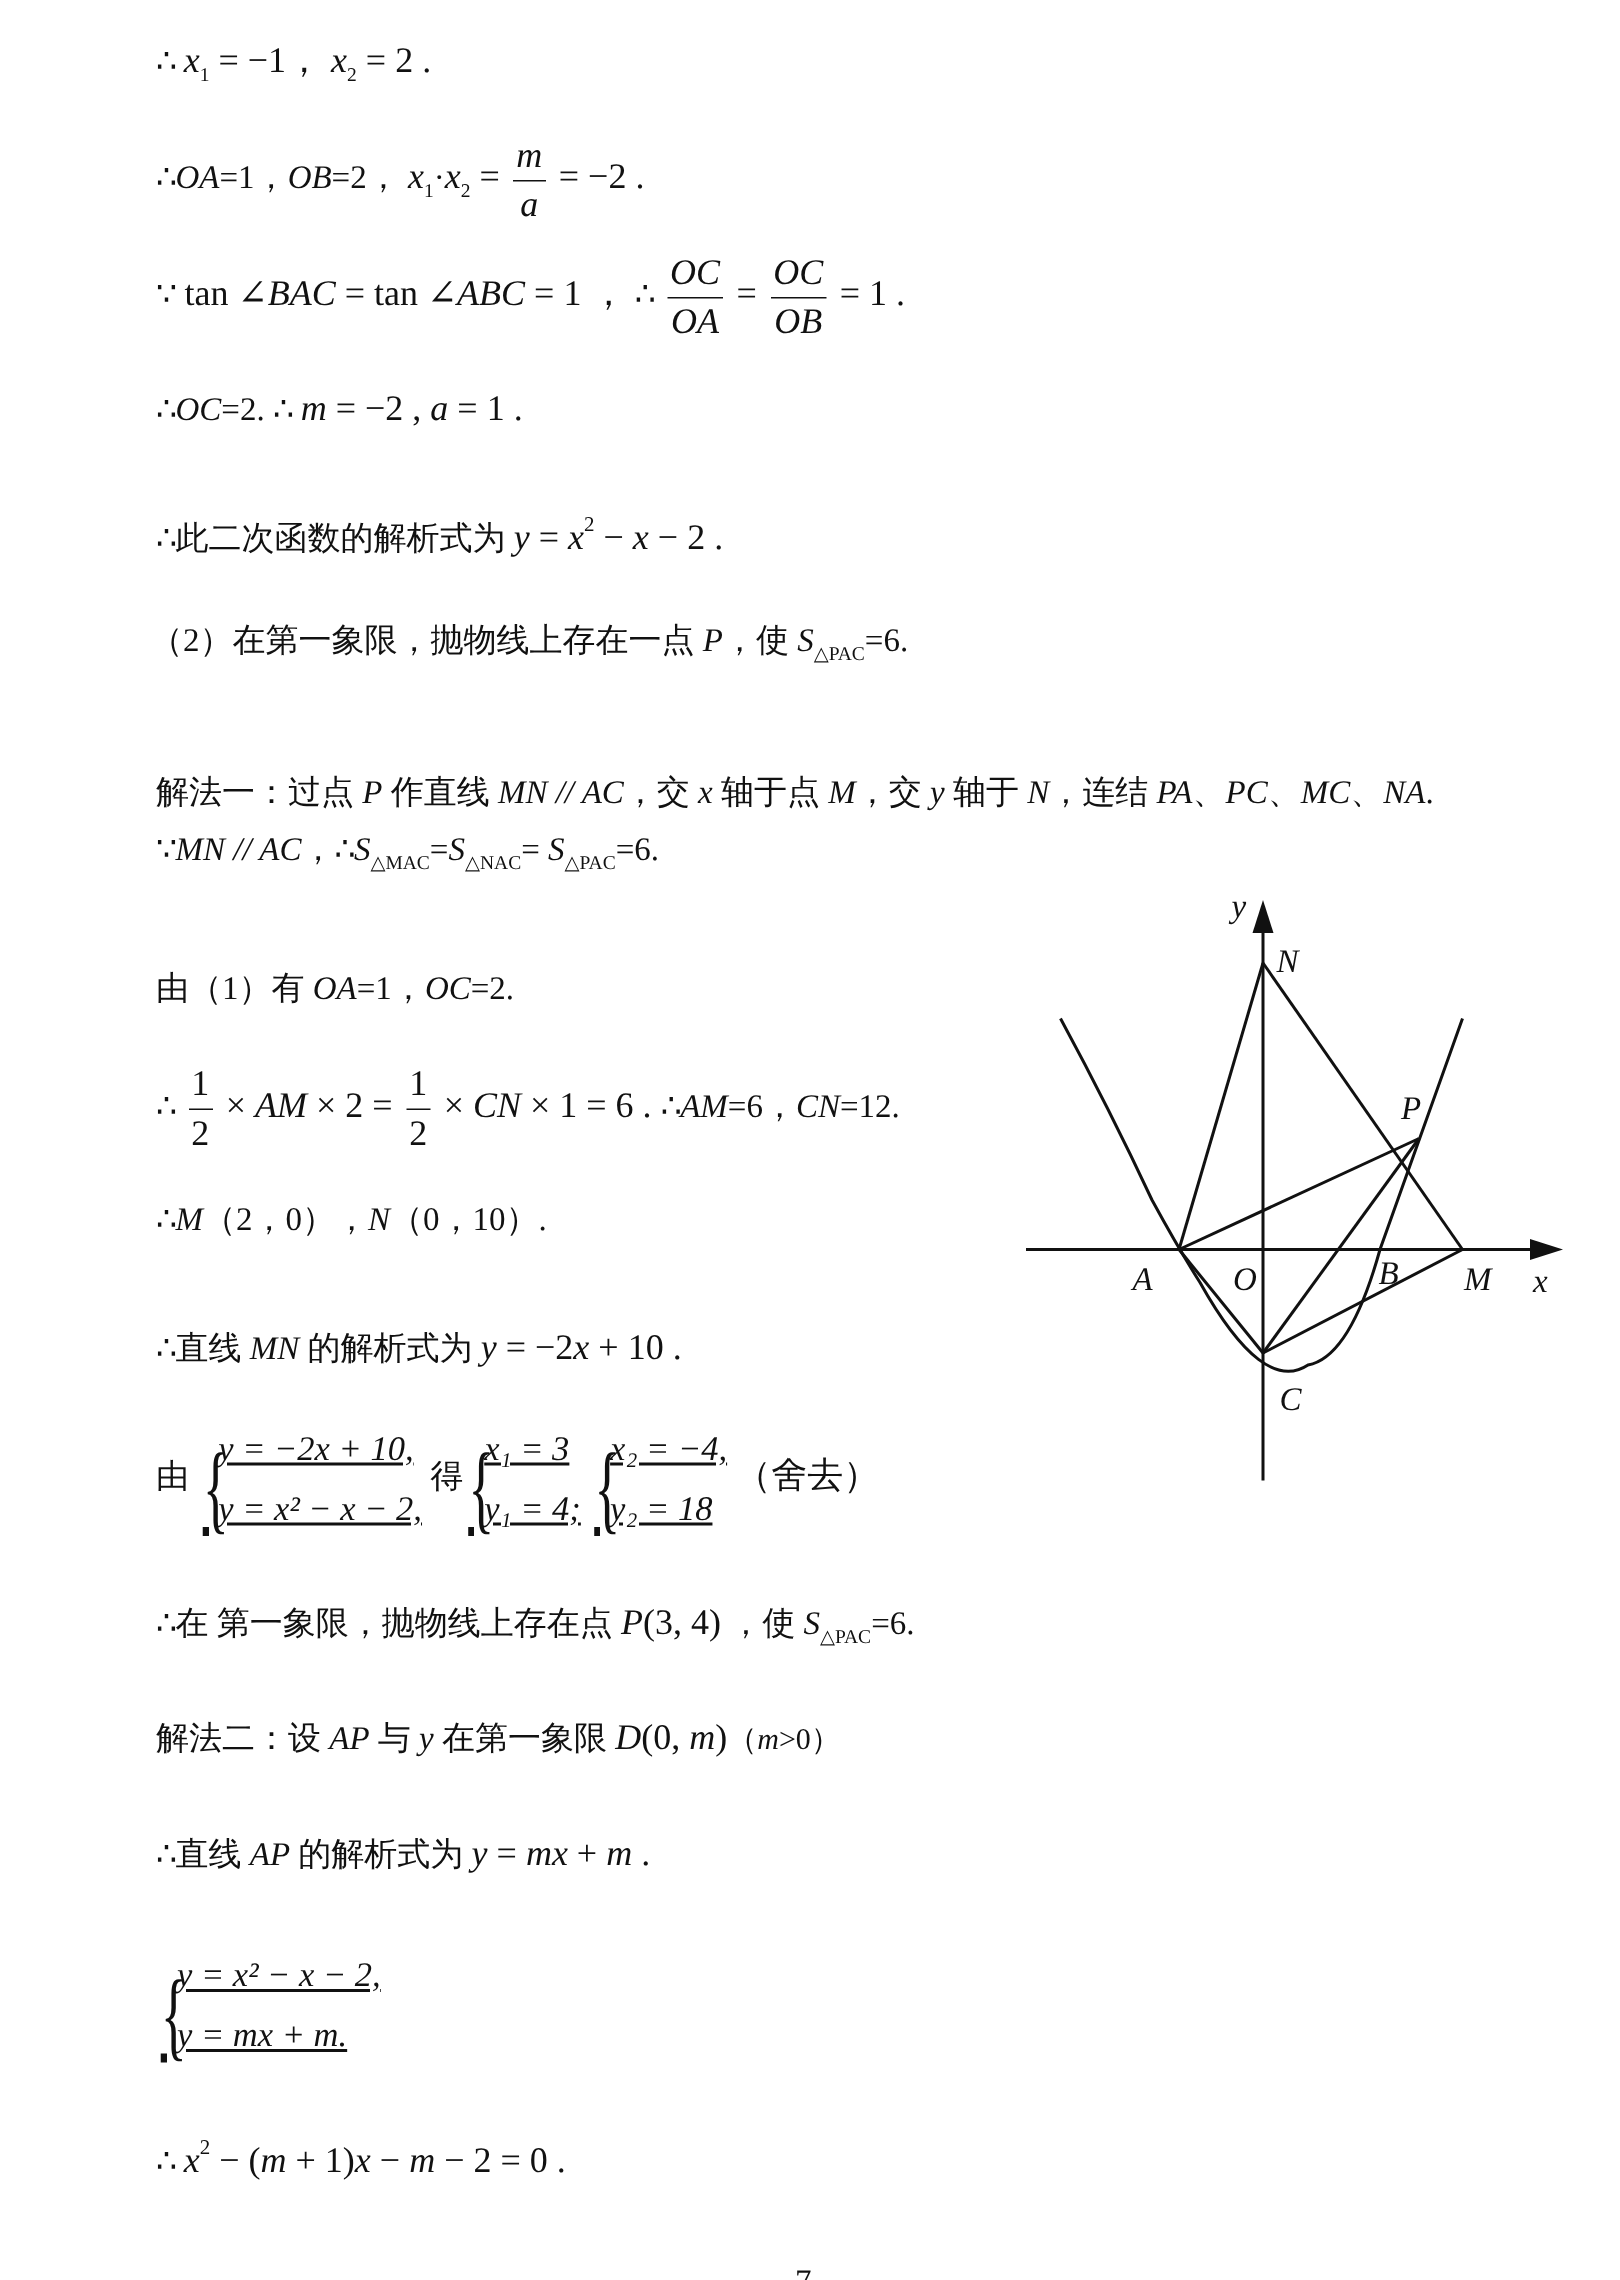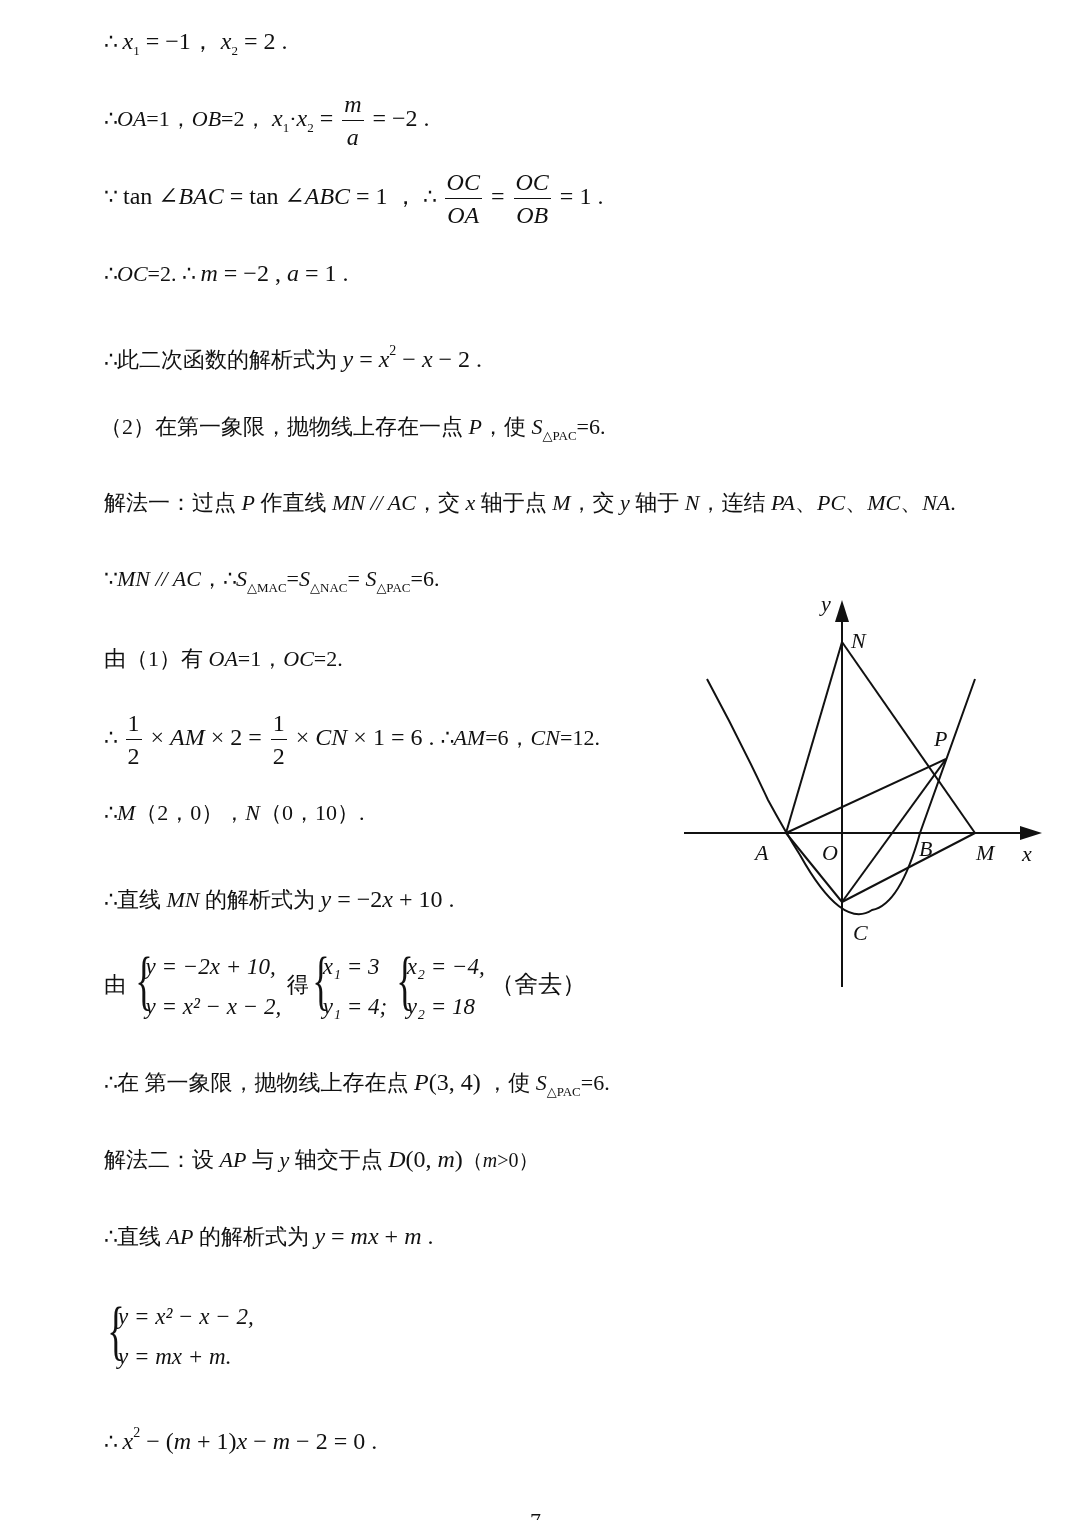--- a/index.html
+++ b/index.html
@@ -13,21 +13,21 @@
     font-size: 22px; line-height: 30px; white-space: nowrap;
   }
   .i { font-style: italic; }
   .m { font-size: 24px; }
   .sub { font-size: 13px; vertical-align: -6px; }
   .sup { font-size: 14px; vertical-align: 12px; }
   .ssub { font-size: 13px; vertical-align: -6px; }
   .frac { display: inline-block; vertical-align: middle; text-align: center; margin: 0 3px; }
   .frac > span { display: block; line-height: 32px; font-size: 24px; padding: 0 2px; }
   .frac > span.num { border-bottom: 1.5px solid #111; }
-  .sys { display: inline-flex; align-items: flex-start; vertical-align: middle; }
+  .sys { display: inline-flex; align-items: flex-end; vertical-align: middle; text-decoration: underline; }
   .brace { font-size: 66px; line-height: 66px; transform: scaleX(0.55); display: inline-block; width: 14px; font-weight: 100; }
   .rows { display: inline-block; }
   .rows > span { display: block; font-size: 23px; line-height: 40px; }
   .therefore { font-size: 22px; letter-spacing: -1px; }
   svg text { font-family: "Liberation Serif", serif; font-style: italic; font-size: 22px; fill: #111; }
 </style>
 </head>
 <body>
 
 <div class="line" style="top:26px">
@@ -50,25 +50,25 @@
 </div>
 
 <div class="line" style="top:336px">
   <span class="therefore">∴</span><span>此二次函数的解析式为 </span><span class="m i">y</span><span class="m"> = </span><span class="m i">x</span><span class="sup">2</span><span class="m"> − </span><span class="m i">x</span><span class="m"> − 2 .</span>
 </div>
 
 <div class="line" style="top:412px;left:100px">
   <span>（2）在第一象限，抛物线上存在一点 </span><span class="i">P</span><span>，使 </span><span class="i">S</span><span class="ssub">△PAC</span><span>=6.</span>
 </div>
 
-<div class="line" style="top:488px">
+<div class="line" style="top:513px">
   <span>解法一：过点 </span><span class="i">P</span><span> 作直线 </span><span class="i">MN</span><span class="i"> // </span><span class="i">AC</span><span>，交 </span><span class="i">x</span><span> 轴于点 </span><span class="i">M</span><span>，交 </span><span class="i">y</span><span> 轴于 </span><span class="i">N</span><span>，连结 </span><span class="i">PA</span><span>、</span><span class="i">PC</span><span>、</span><span class="i">MC</span><span>、</span><span class="i">NA</span><span>.</span>
 </div>
 
-<div class="line" style="top:564px">
+<div class="line" style="top:551px">
   <span class="therefore">∵</span><span class="i">MN</span><span class="i"> // </span><span class="i">AC</span><span>，</span><span class="therefore">∴</span><span class="i">S</span><span class="ssub">△MAC</span><span>=</span><span class="i">S</span><span class="ssub">△NAC</span><span>= </span><span class="i">S</span><span class="ssub">△PAC</span><span>=6.</span>
 </div>
 
 <div class="line" style="top:644px">
   <span>由（1）有 </span><span class="i">OA</span><span>=1，</span><span class="i">OC</span><span>=2.</span>
 </div>
 
 <div class="line" style="top:707px">
   <span class="therefore">∴</span>
   <span class="frac"><span class="num">1</span><span>2</span></span><span class="m"> × </span><span class="m i">AM</span><span class="m"> × 2 = </span><span class="frac"><span class="num">1</span><span>2</span></span><span class="m"> × </span><span class="m i">CN</span><span class="m"> × 1 = 6 .  </span><span class="therefore">∴</span><span class="i">AM</span><span>=6，</span><span class="i">CN</span><span>=12.</span>
@@ -106,21 +106,21 @@
       </span>
     </span>
   <span style="font-size:24px">（舍去）</span>
 </div>
 
 <div class="line" style="top:1067px">
   <span class="therefore">∴</span><span>在  第一象限，抛物线上存在点 </span><span class="m i">P</span><span class="m">(3, 4)</span><span> ，使 </span><span class="i">S</span><span class="ssub">△PAC</span><span>=6.</span>
 </div>
 
 <div class="line" style="top:1144px">
-  <span>解法二：设 </span><span class="i">AP</span><span> 与 </span><span class="i">y</span><span> 轴交于点 </span><span class="m i">D</span><span class="m">(0,  </span><span class="m i">m</span><span class="m">)</span><span style="font-size:20px">（</span><span class="i" style="font-size:20px">m</span><span style="font-size:20px">&gt;0）</span>
+  <span>解法二：设 </span><span class="i">AP</span><span> 与 </span><span class="i">y</span><span> 在第一象限 </span><span class="m i">D</span><span class="m">(0,  </span><span class="m i">m</span><span class="m">)</span><span style="font-size:20px">（</span><span class="i" style="font-size:20px">m</span><span style="font-size:20px">&gt;0）</span>
 </div>
 
 <div class="line" style="top:1221px">
   <span class="therefore">∴</span><span>直线 </span><span class="i">AP</span><span> 的解析式为 </span><span class="m i">y</span><span class="m"> = </span><span class="m i">mx</span><span class="m"> + </span><span class="m i">m</span><span class="m"> .</span>
 </div>
 
 <div class="line" style="top:1295px;line-height:80px">
   <span class="sys">
       <span class="brace">{</span>
       <span class="rows i">

